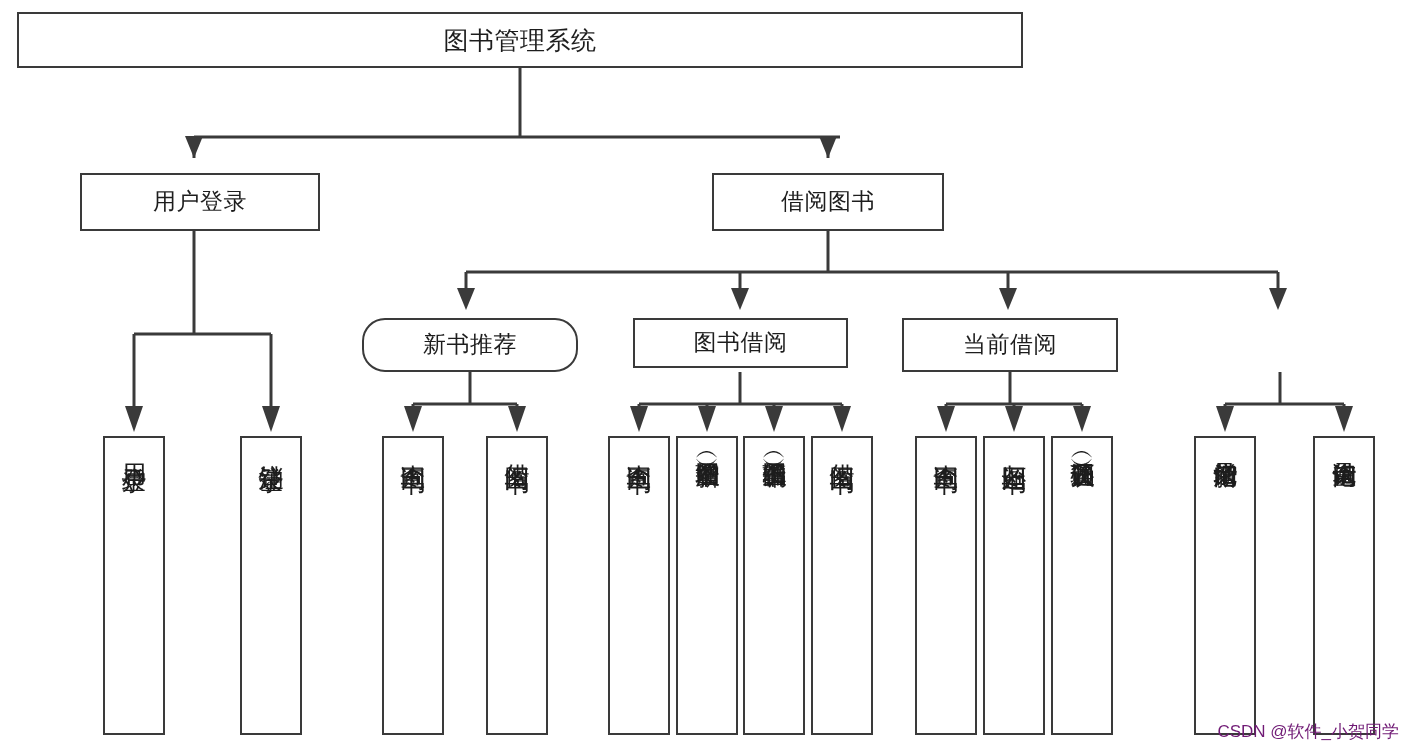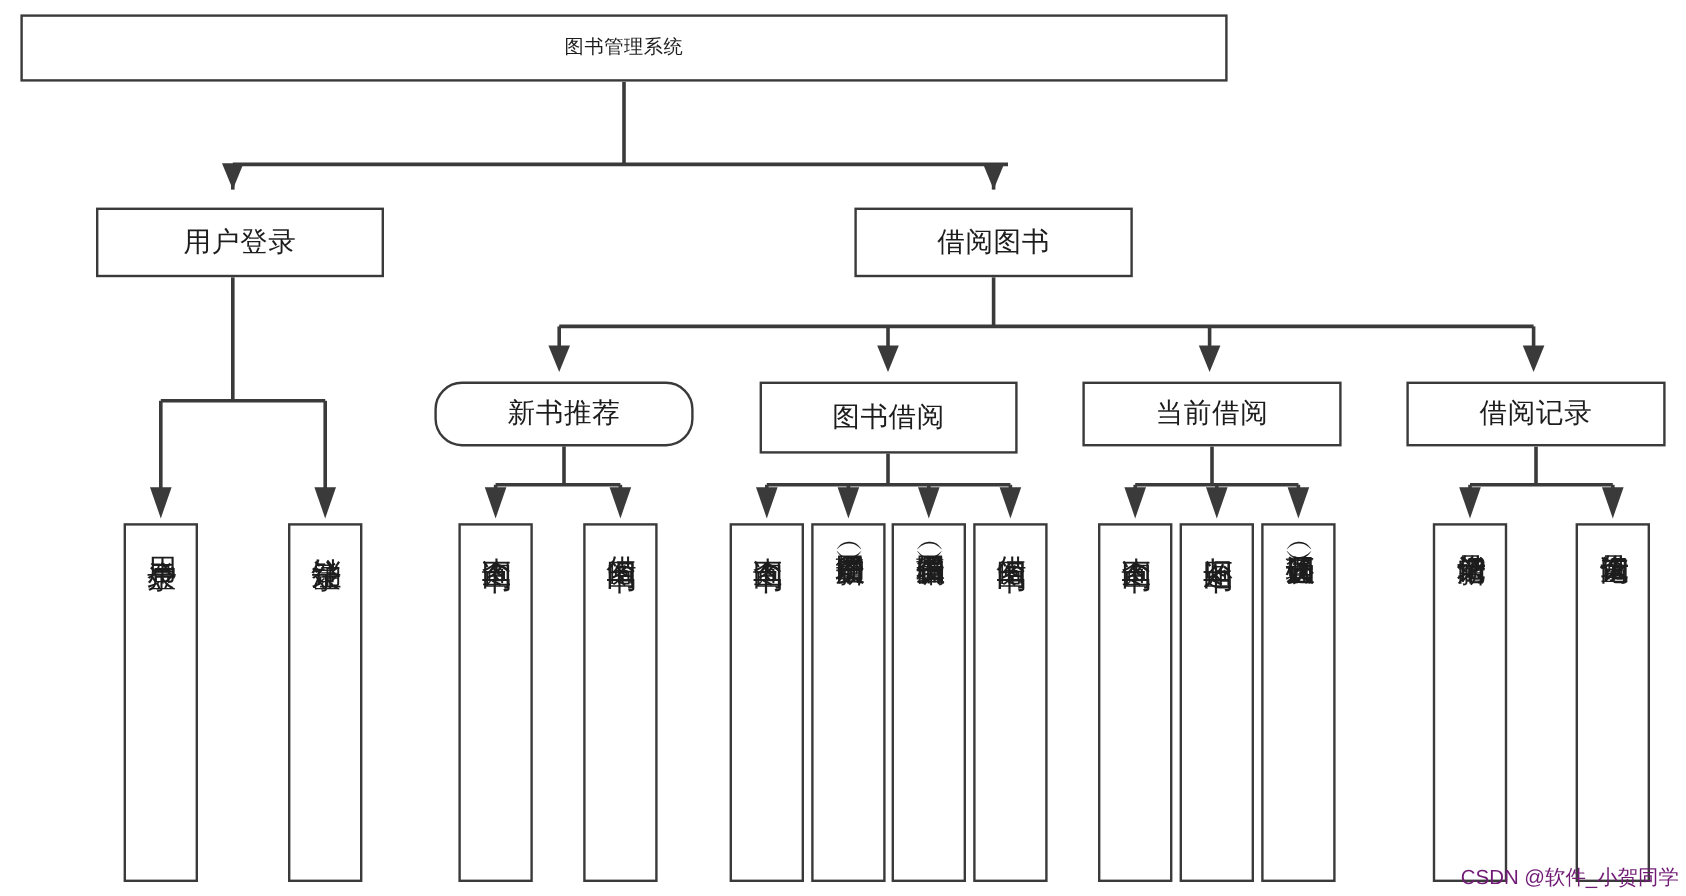--- a/index.html
+++ b/index.html
@@ -35,21 +35,21 @@
     justify-content: center;
     color: #1d1d1d;
     z-index: 2;
   }
   .node-h {
     font-size: 23px;
     letter-spacing: 0.5px;
     line-height: 1.2;
   }
   .node-root {
-    font-size: 16px;
+    font-size: 25px;
   }
   
   .node-v {
     align-items: flex-start;
     justify-content: center;
     padding-top: 6px;
   }
   .vtext {
     writing-mode: vertical-rl;
     text-orientation: upright;
@@ -159,29 +159,26 @@
   <div class="node node-h" style="left:80px; top:173px; width:240px; height:58px;">
     <span>用户登录</span>
   </div>
   <div class="node node-h" style="left:712px; top:173px; width:232px; height:58px;">
     <span>借阅图书</span>
   </div>
 
   <div class="node node-h" style="left:362px; top:318px; width:216px; height:54px;border-radius:23px;">
     <span>新书推荐</span>
   </div>
-  <div class="node node-h" style="left:633px; top:318px; width:215px; height:60px;">
+  <div class="node node-h" style="left:633px; top:318px; width:215px; height:50px;">
     <span>图书借阅</span>
   </div>
   <div class="node node-h" style="left:902px; top:318px; width:216px; height:54px;">
     <span>当前借阅</span>
   </div>
-  <div class="node node-h" style="left:1172px; top:318px; width:216px; height:54px;">
-    <span>借阅记录</span>
-  </div>
 
   <div class="node node-v" style="left:103px; top:436px; width:62px; height:299px;">
     <span class="vtext">用户登录</span>
   </div>
   <div class="node node-v" style="left:240px; top:436px; width:62px; height:299px;">
     <span class="vtext">注销登录</span>
   </div>
 
   <div class="node node-v" style="left:382px; top:436px; width:62px; height:299px;">
     <span class="vtext">查询图书</span>

